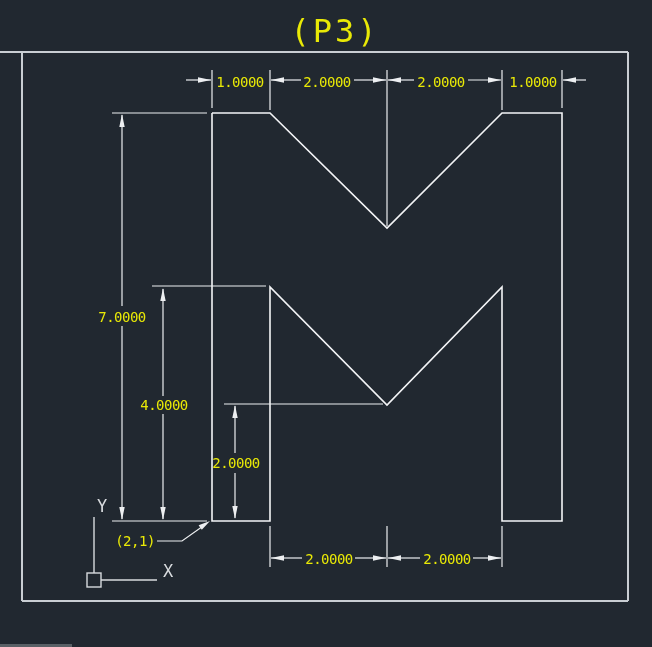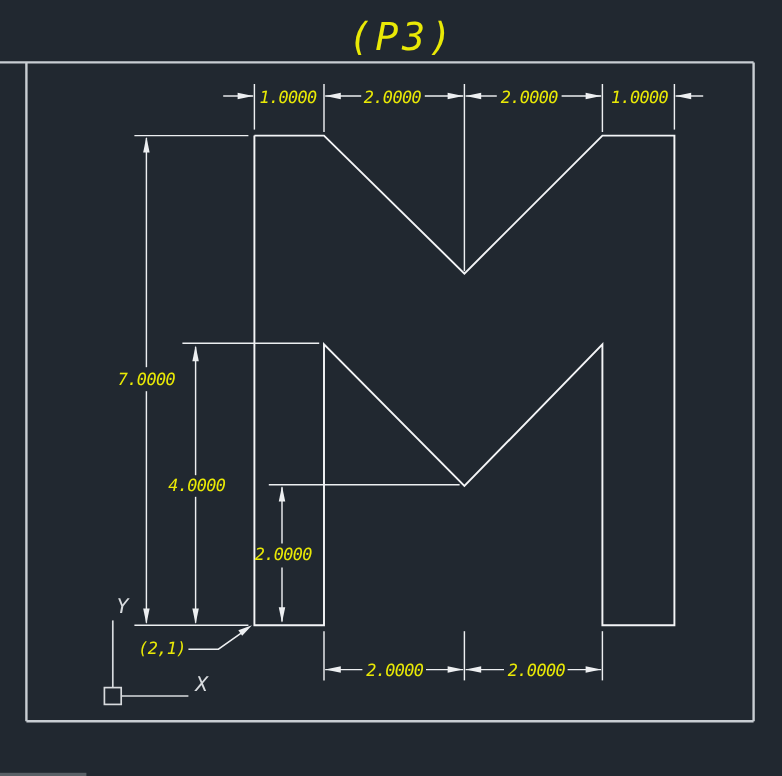--- a/index.html
+++ b/index.html
@@ -3,21 +3,20 @@
 <meta charset="utf-8">
 <style>
   html, body { margin: 0; padding: 0; background: #15181d; }
   .screen {
     position: relative;
     width: 652px;
     height: 647px;
     background: #212830;
     overflow: hidden;
     font-family: "DejaVu Sans Mono", monospace;
-    font-style: italic;
   }
   svg.drawing {
     position: absolute;
     left: 0; top: 0;
   }
   svg text {
     font-family: "DejaVu Sans Mono", monospace;
     font-weight: 400;
   }
 </style>

